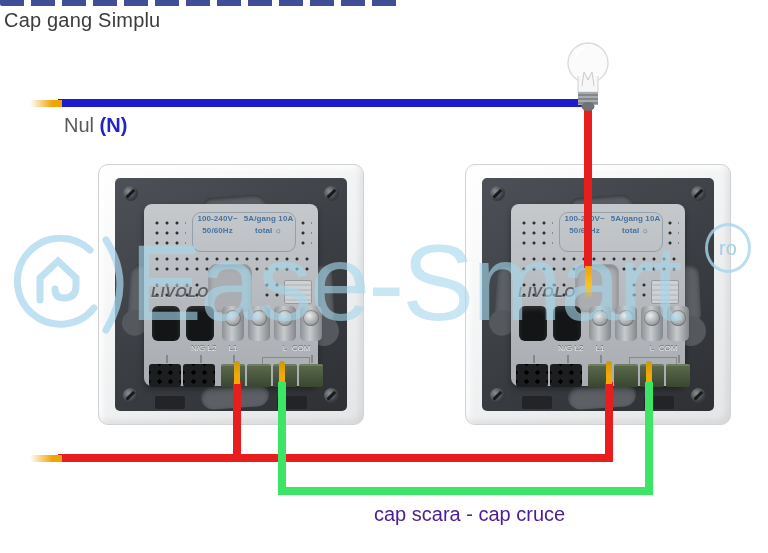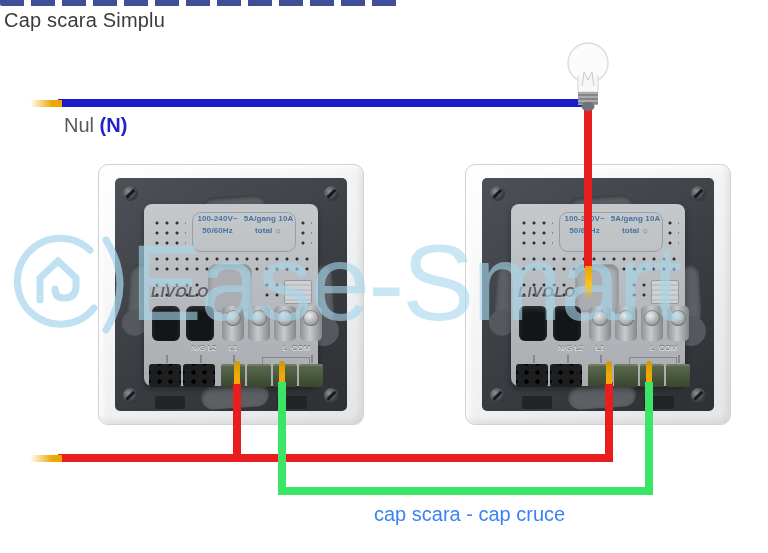--- a/index.html
+++ b/index.html
@@ -12,21 +12,21 @@
   .heading-strip{
     position:absolute;left:0;top:0;width:398px;height:6px;z-index:6;opacity:.9;
     background:repeating-linear-gradient(90deg,#2b3a8c 0 24px,rgba(0,0,0,0) 24px 31px,#2b3a8c 31px 55px,rgba(0,0,0,0) 55px 62px);
     border-radius:0 0 2px 2px;
   }
   .title{left:4px;top:9px;font-size:20px;color:#3c3c3e;letter-spacing:.2px;}
   .nul-label{left:64px;top:72px;font-size:20px;margin-top:42px;}
   .faza-label{left:64px;top:466px;font-size:21px;}
   .sym-n{color:#2323cb;font-weight:bold;}
   .sym-l{color:#e02020;font-weight:bold;}
-  .cap-label{left:374px;top:503px;font-size:20px;color:#3b82f6;}
+  .cap-label{left:374px;top:503px;font-size:20px;color:#4c1d95;}
   
   .wire{position:absolute;z-index:3;}
   .w-blue{left:58px;top:99px;width:528px;height:8px;background:#1c1ccd;}
   .w-blue-tip{left:30px;top:99.5px;width:32px;height:7px;z-index:3;
     background:linear-gradient(90deg,rgba(240,165,5,0),#f0a505 70%,#eda600);border-radius:4px 0 0 4px;}
   .w-red-h{left:58px;top:454px;width:555px;height:8px;background:#e81d1d;}
   .w-red-h-tip{left:30px;top:454.5px;width:32px;height:7px;
     background:linear-gradient(90deg,rgba(240,165,5,0),#f0a505 70%,#eda600);border-radius:4px 0 0 4px;}
   .w-red-bulb{left:584px;top:106px;width:8px;height:162px;background:#e81d1d;}
   .w-red-bulb-tip{left:584.5px;top:266px;width:7px;height:34px;
@@ -113,37 +113,38 @@
     background:linear-gradient(180deg,#59684c,#3a4630);border-top:2px solid #6e7d60;}
   .g1{left:77px;} .g2{left:103px;} .g3{left:129px;} .g4{left:155px;}
 </style>
 </head>
 <body>
 
 <div class="canvas">
 
   <div class="heading-strip"></div>
 
-  <div class="lbl title">Cap scara Simplu</div>
+  <div class="lbl title">Cap gang Simplu</div>
 
   <div class="lbl nul-label">
     <span>Nul </span><span class="sym-n">(N)</span>
   </div>
 
 
   <div class="lbl cap-label">cap scara - cap cruce</div>
 
   <svg class="watermark-logo" width="130" height="102" viewBox="0 0 130 102">
     <g fill="none" stroke="rgba(167,214,236,0.72)" stroke-width="7" stroke-linecap="round">
       <path d="M 82,16 A 43,43 0 1 0 86,74"></path>
       <path d="M 32,66 L 32,44 L 50,27 L 68,44 L 68,52 Q 68,64 56,64 Q 47,64 47,55"></path>
       <path d="M 98,6 Q 126,50 98,96"></path>
     </g>
   </svg>
   <div class="watermark-text">Ease-Smart</div>
+  <div class="watermark-badge">ro</div>
 
   <div class="wire w-blue"></div>
   <div class="wire w-blue-tip"></div>
   <div class="wire w-red-h"></div>
   <div class="wire w-red-h-tip"></div>
   <div class="wire w-red-bulb"></div>
   <div class="wire w-red-bulb-tip"></div>
   <div class="wire w-red-vl"></div>
   <div class="wire w-red-vr"></div>
   <div class="wire w-green w-green-vl"></div>

